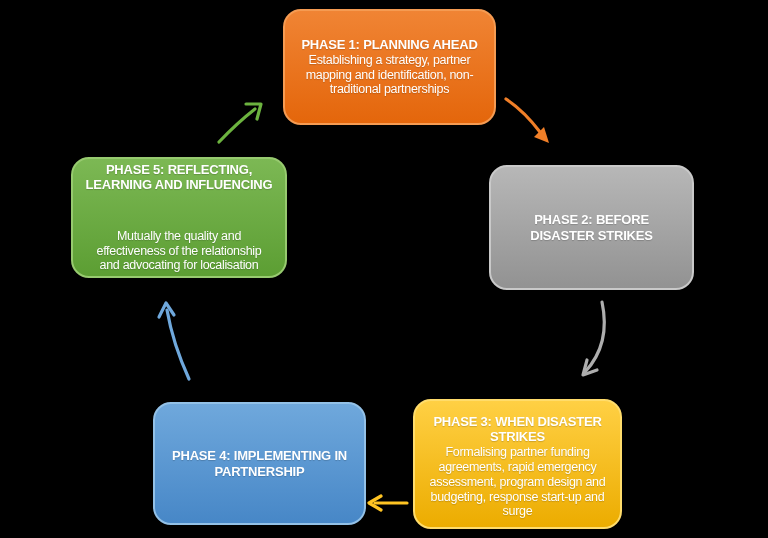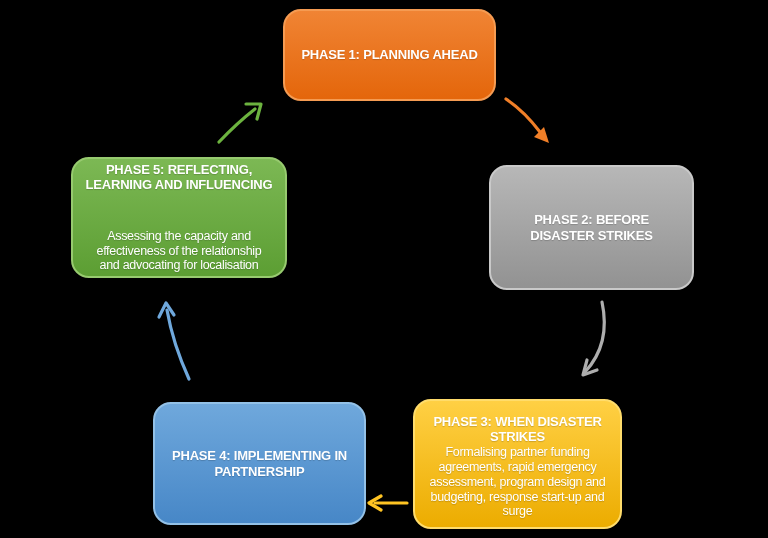--- a/index.html
+++ b/index.html
@@ -38,21 +38,21 @@
     line-height:1.16;
     letter-spacing:-0.2px;
     text-transform:uppercase;
   }
   .phase-desc{
     font-size:12.5px;
     line-height:1.18;
     letter-spacing:-0.3px;
     margin-top:1px;
   }
-  .p1{left:283px; top:9px;   width:213px; height:92px;}
+  .p1{left:283px; top:9px;   width:213px; height:116px;}
   .p2{left:489px; top:157px; width:205px; height:125px;}
   .p3{left:413px; top:399px; width:209px; height:130px;justify-content:flex-end;}
   .p4{left:153px; top:402px; width:213px; height:123px;}
   .p5{left:71px;  top:157px; width:216px; height:121px;gap:36px;}
   .shaft{fill:none;stroke-width:3.2;stroke-linecap:round;}
   .head{fill:none;stroke-width:3.2;stroke-linecap:round;stroke-linejoin:round;}
 </style>
 </head>
 <body style="background: rgb(0, 0, 0);">
 
@@ -81,33 +81,34 @@
     </g>
 
     <g>
       <path class="shaft" d="M219,142 Q237,123 255,109" stroke="#6CB33F"></path>
       <path class="head" d="M246,104 L261,104 L257,119" stroke="#6CB33F"></path>
     </g>
   </svg>
 
   <div class="phase-box p1" style="background: linear-gradient(rgb(240, 132, 52) 0%, rgb(228, 102, 11) 100%); border-color: rgb(245, 155, 82);">
     <div class="phase-title">PHASE 1: PLANNING AHEAD</div>
+    <div class="phase-desc">Establishing a strategy, partner mapping and identification, non-traditional partnerships</div>
   </div>
 
   <div class="phase-box p2" style="background: linear-gradient(rgb(183, 183, 183) 0%, rgb(146, 146, 146) 100%); border-color: rgb(201, 201, 201); margin-top: 8px;">
     <div class="phase-title">PHASE 2: BEFORE DISASTER STRIKES</div>
   </div>
 
   <div class="phase-box p3" style="background: linear-gradient(rgb(255, 208, 68) 0%, rgb(236, 172, 0) 100%); border-color: rgb(255, 220, 107);">
     <div class="phase-title">PHASE 3: WHEN DISASTER STRIKES</div>
     <div class="phase-desc">Formalising partner funding agreements, rapid emergency assessment, program design and budgeting, response start-up and surge</div>
   </div>
 
   <div class="phase-box p4" style="background: linear-gradient(rgb(111, 168, 220) 0%, rgb(71, 135, 199) 100%); border-color: rgb(147, 193, 231); gap: 48px;">
     <div class="phase-title">PHASE 4: IMPLEMENTING IN PARTNERSHIP</div>
   </div>
 
   <div class="phase-box p5" style="background: linear-gradient(rgb(124, 184, 84) 0%, rgb(92, 158, 51) 100%); border-color: rgb(151, 202, 111);">
     <div class="phase-title">PHASE 5: REFLECTING, LEARNING AND INFLUENCING</div>
-    <div class="phase-desc">Assessing the capacity and effectiveness of the relationship and advocating for localisation</div>
+    <div class="phase-desc">Mutually the quality and effectiveness of the relationship and advocating for localisation</div>
   </div>
 
 </div>
 
 </body></html>

